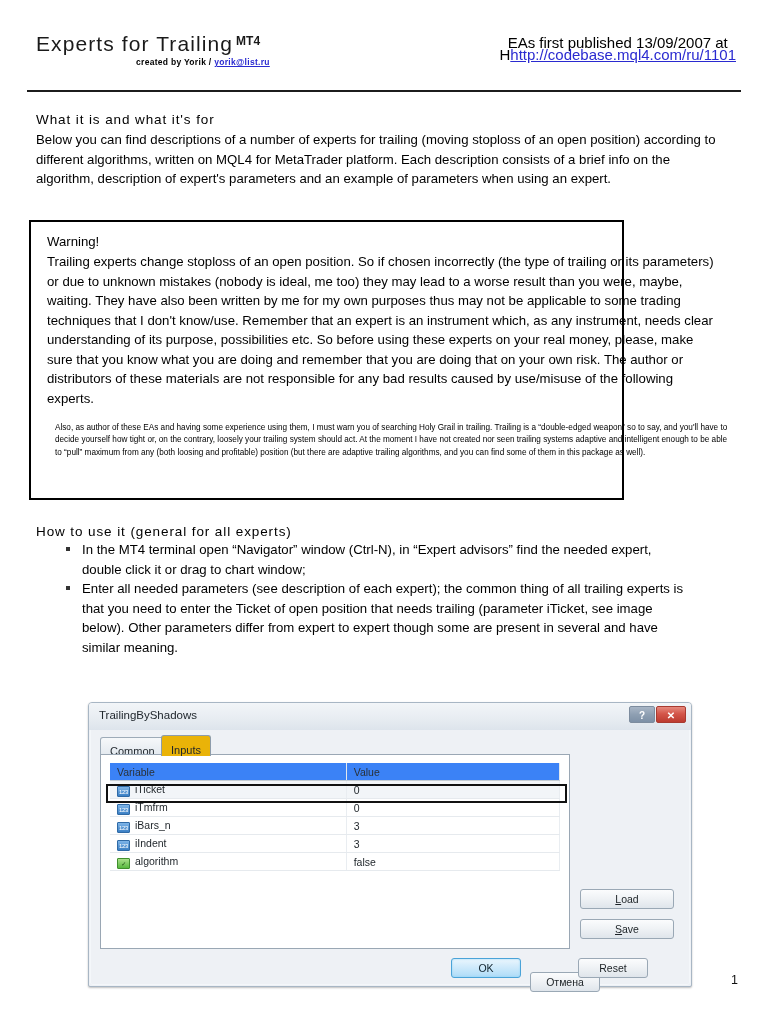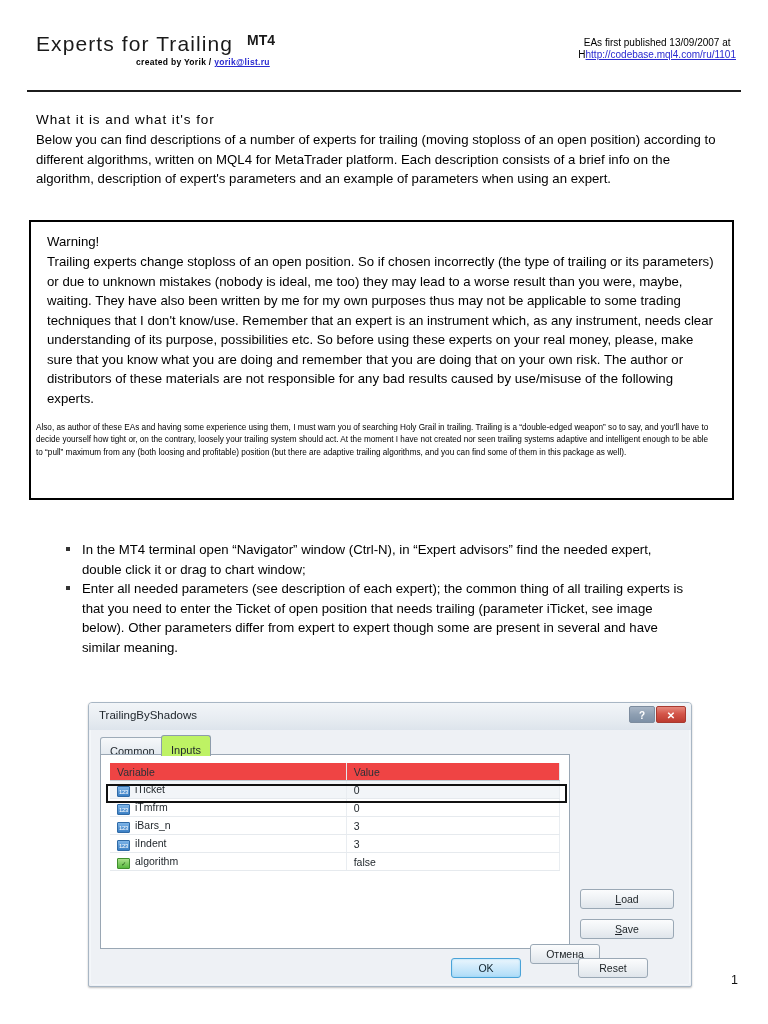--- a/index.html
+++ b/index.html
@@ -34,45 +34,45 @@
   .doc-title {
     position: absolute;
     left: 0;
     top: 0;
     font-size: 21px;
     letter-spacing: 1.1px;
     color: #1a1a1a;
     white-space: nowrap;
   }
   .doc-title-sup {
-    font-size: 14px;
+    font-size: 12px;
     letter-spacing: 0px;
     vertical-align: 6px;
-    margin-left: 14px;
+    margin-left: 3px;
     font-weight: bold;
   }
   .byline {
     position: absolute;
     left: 100px;
     top: 25px;
     font-size: 8.5px;
     font-weight: bold;
     letter-spacing: 0.3px;
     white-space: nowrap;
   }
   .byline .mail {
     color: #2a2ad0;
     text-decoration: underline;
   }
   .header-right {
     position: absolute;
     right: 0;
     top: 5px;
     text-align: center;
-    font-size: 10px;
+    font-size: 15px;
     line-height: 12px;
     white-space: nowrap;
   }
   .header-right .hlink {
     color: #2a2ad0;
     text-decoration: underline;
   }
   .header-right .hprefix {
     color: #000;
     text-decoration: none;
@@ -99,21 +99,21 @@
     line-height: 19.5px;
   }
   #intro-head { left: 36px; top: 112px; }
   #intro-body { left: 36px; top: 130px; width: 690px; }
 
   
   .warn-box {
     position: absolute;
     left: 29px;
     top: 220px;
-    width: 705px;
+    width: 595px;
     height: 280px;
     border: 2.5px solid #000000;
     box-sizing: border-box;
     background: #fff;
   }
   .warn-title {
     position: absolute;
     left: 16px;
     top: 12px;
     font-size: 13.2px;
@@ -121,21 +121,21 @@
   .warn-body {
     position: absolute;
     left: 16px;
     top: 30px;
     width: 672px;
     font-size: 13.2px;
     line-height: 19.5px;
   }
   .warn-small {
     position: absolute;
-    left: 5px;
+    left: 24px;
     top: 200px;
     width: 678px;
     font-size: 8.2px;
     line-height: 12.4px;
     text-align: left;
   }
 
   
   #howto-head { left: 36px; top: 524px; }
   .bullets {
@@ -245,21 +245,21 @@
     border: 1px solid #9dabb8;
     border-bottom: none;
     border-radius: 3px 3px 0 0;
     box-sizing: border-box;
     white-space: nowrap;
   }
   .tab.active {
     top: 0px;
     height: 21px;
     line-height: 20px;
-    background: #bef264;
+    background: #eab308;
     border-color: #8d9cab;
     z-index: 3;
   }
   .tab-common { left: 0; }
   .tab-inputs { left: 61px; }
 
   .tabpanel {
     position: absolute;
     left: 11px;
     top: 51px;
@@ -280,21 +280,21 @@
     font-size: 10.5px;
     background: #fff;
   }
   .ptable th {
     text-align: left;
     font-weight: normal;
     color: #2a3137;
     font-size: 10.5px;
     height: 17px;
     padding: 0 16px 0 7px;
-    background: #ef4444;
+    background: #3b82f6;
     border-bottom: 1px solid #c4ccd4;
     border-right: 1px solid #e3e8ed;
   }
   .ptable td {
     height: 17px;
     padding: 0 0 0 7px;
     color: #1d2328;
     border-bottom: 1px solid #e6eaee;
     border-right: 1px solid #e9edf1;
     white-space: nowrap;
@@ -359,21 +359,21 @@
 
   .btn-ok {
     left: 362px;
     top: 255px;
     width: 70px;
     background: linear-gradient(to bottom,#eaf6fd 0%,#cfeafb 45%,#aedcf8 100%);
     border: 1px solid #4aa3d8;
     box-shadow: 0 0 2px #8fd0f2 inset;
     color: #10232e;
   }
-  .btn-cancel { left: 441px; top: 241px; width: 70px; }
+  .btn-cancel { left: 441px; top: 269px; width: 70px; }
   .btn-reset  { left: 489px; top: 255px; width: 70px; }
 
   .page-num {
     position: absolute;
     right: 30px;
     bottom: 37px;
     font-size: 12.5px;
     color: #111;
   }
 </style>
@@ -398,20 +398,21 @@
 
   <div class="sec-head" id="intro-head">What it is and what it's for</div>
   <div class="para" id="intro-body">Below you can find descriptions of a number of experts for trailing (moving stoploss of an open position) according to different algorithms, written on MQL4 for MetaTrader platform. Each description consists of a brief info on the algorithm, description of expert's parameters and an example of parameters when using an expert.</div>
 
   <div class="warn-box">
     <div class="warn-title">Warning!</div>
     <div class="warn-body">Trailing experts change stoploss of an open position. So if chosen incorrectly (the type of trailing or its parameters) or due to unknown mistakes (nobody is ideal, me too) they may lead to a worse result than you were, maybe, waiting. They have also been written by me for my own purposes thus may not be applicable to some trading techniques that I don't know/use. Remember that an expert is an instrument which, as any instrument, needs clear understanding of its purpose, possibilities etc. So before using these experts on your real money, please, make sure that you know what you are doing and remember that you are doing that on your own risk. The author or distributors of these materials are not responsible for any bad results caused by use/misuse of the following experts.</div>
     <div class="warn-small">Also, as author of these EAs and having some experience using them, I must warn you of searching Holy Grail in trailing. Trailing is a “double-edged weapon” so to say, and you'll have to decide yourself how tight or, on the contrary, loosely your trailing system should act. At the moment I have not created nor seen trailing systems adaptive and intelligent enough to be able to “pull” maximum from any (both loosing and profitable) position (but there are adaptive trailing algorithms, and you can find some of them in this package as well).</div>
   </div>
 
+  <div class="sec-head" id="howto-head">How to use it (general for all experts)</div>
   <div class="bullets">
     <div class="bullet">
       <span class="sq"></span>
       <span>In the MT4 terminal open “Navigator” window (Ctrl-N), in “Expert advisors” find the needed expert, double click it or drag to chart window;</span>
     </div>
     <div class="bullet">
       <span class="sq"></span>
       <span>Enter all needed parameters (see description of each expert); the common thing of all trailing experts is that you need to enter the Ticket of open position that needs trailing (parameter iTicket, see image below). Other parameters differ from expert to expert though some are present in several and have similar meaning.</span>
     </div>
   </div>

